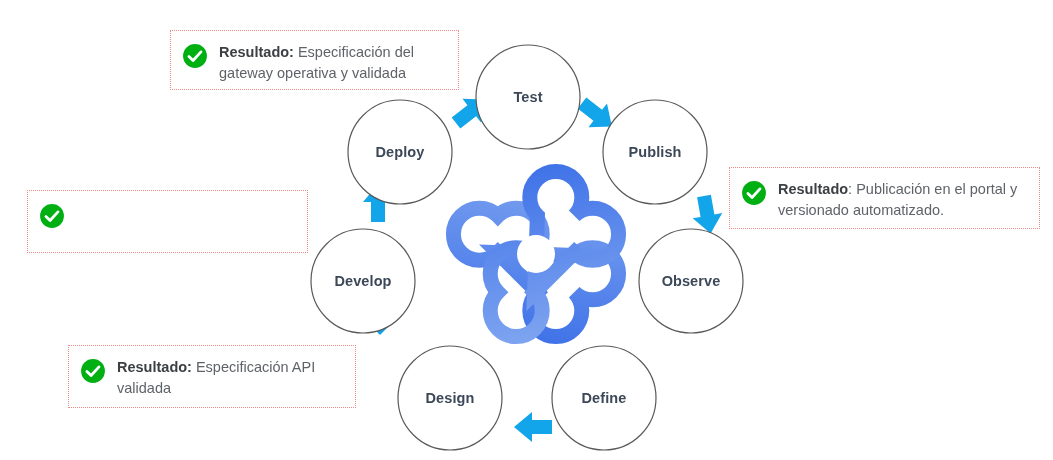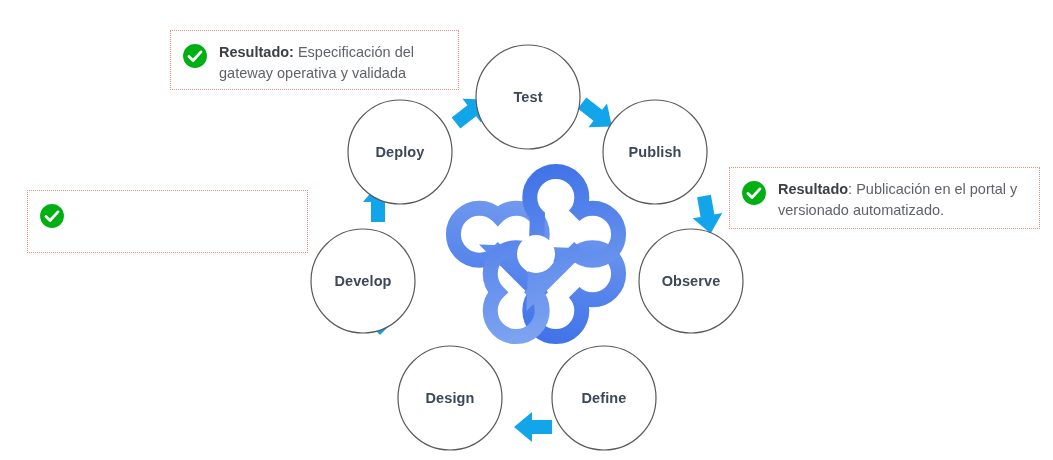--- a/index.html
+++ b/index.html
@@ -169,14 +169,23 @@
     </div>
   </div>
 
   <div class="callout" id="callout-develop">
     <svg class="check" viewBox="0 0 24 24">
       <circle cx="12" cy="12" r="11" fill="#00AF12"></circle>
       <path d="M6.4 12.4 L10.2 16.1 L17.5 8.2" fill="none" stroke="#ffffff" stroke-width="2.6" stroke-linecap="round" stroke-linejoin="round"></path>
     </svg>
   </div>
 
+  <div class="callout" id="callout-design">
+    <svg class="check" viewBox="0 0 24 24">
+      <circle cx="12" cy="12" r="11" fill="#00AF12"></circle>
+      <path d="M6.4 12.4 L10.2 16.1 L17.5 8.2" fill="none" stroke="#ffffff" stroke-width="2.6" stroke-linecap="round" stroke-linejoin="round"></path>
+    </svg>
+    <div class="ctext">
+      <b>Resultado:</b><span> Especificación API validada</span>
+    </div>
+  </div>
 
 </div>
 
 </body></html>

